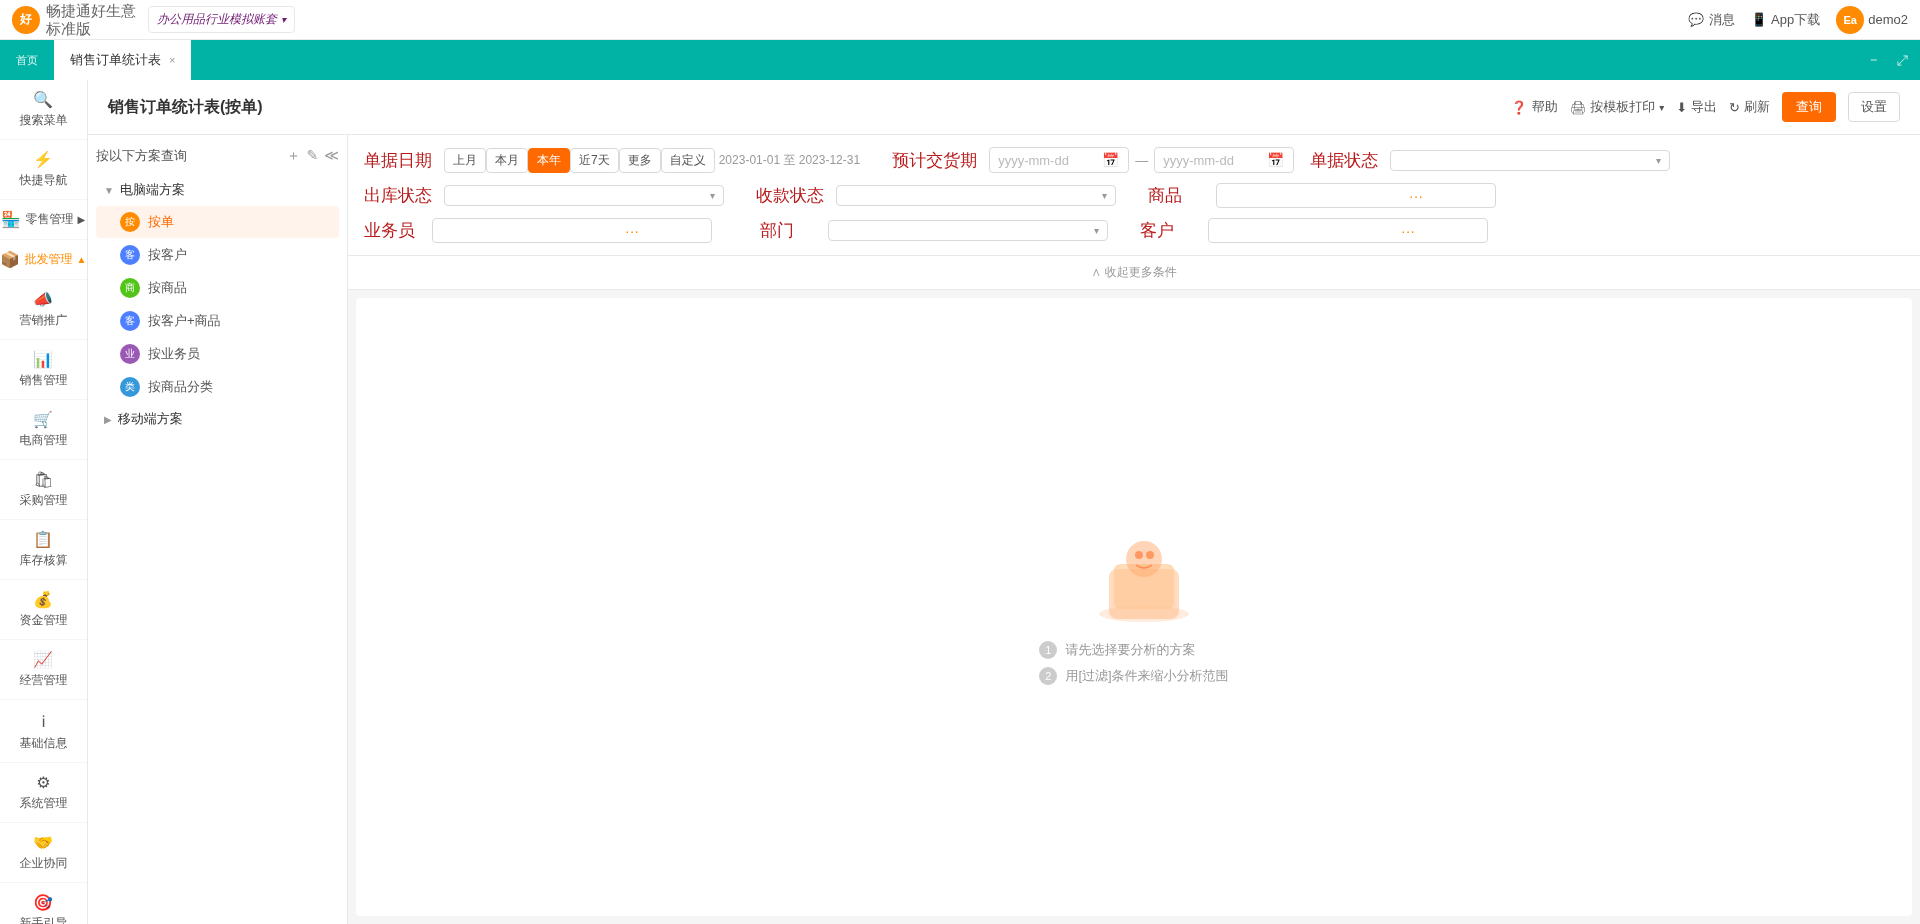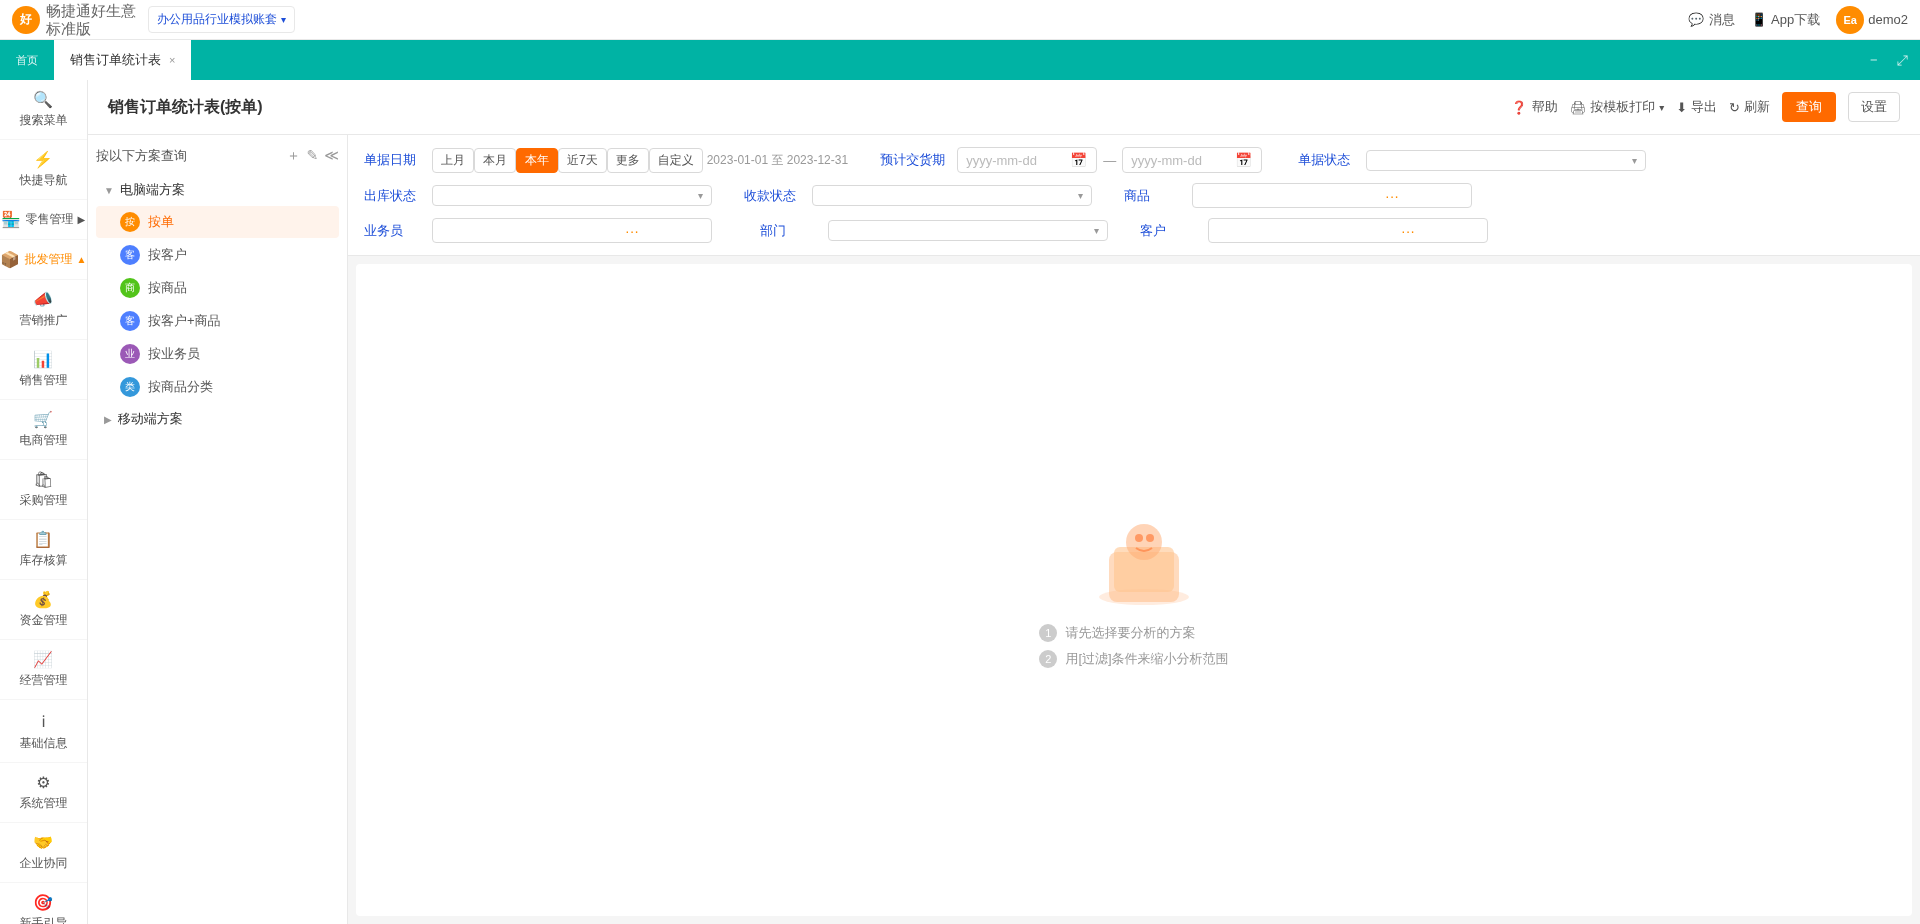--- a/index.html
+++ b/index.html
@@ -36,22 +36,23 @@
     .logo-text { font-size: 15px; color: #666; line-height: 1.2; }
     .industry-selector {
       display: flex;
       align-items: center;
       gap: 4px;
       padding: 4px 8px;
       border: 1px solid #e8e8e8;
       border-radius: 4px;
       cursor: pointer;
       font-size: 12px;
-      color: #1d4ed8;
+      color: #701a75;
       margin-left: 4px;
+      font-style: italic;
     }
     .chevron-down { font-size: 10px; }
     .spacer { flex: 1; }
     .header-actions {
       display: flex;
       align-items: center;
       gap: 16px;
     }
     .header-action-item {
       display: flex;
@@ -313,22 +314,22 @@
       border-bottom: 1px solid #e8e8e8;
     }
     .filter-row {
       display: flex;
       align-items: center;
       gap: 12px;
       margin-bottom: 10px;
     }
     .filter-row:last-child { margin-bottom: 0; }
     .filter-label {
-      color: #1d4ed8;
-      font-size: 13px;
+      color: #b91c1c;
+      font-size: 17px;
       white-space: nowrap;
       min-width: 56px;
     }
     .date-group {
       display: flex;
       align-items: center;
     }
     .date-btn {
       padding: 3px 8px;
       border: 1px solid #d9d9d9;
@@ -678,21 +679,21 @@
                 <span>yyyy-mm-dd</span>
                 <span class="cal-icon" style="margin-left:auto">📅</span>
               </div>
               <span class="filter-dash">—</span>
               <div class="filter-date-input">
                 <span>yyyy-mm-dd</span>
                 <span class="cal-icon" style="margin-left:auto">📅</span>
               </div>
             </div>
 
-            <span style="margin-left:24px" class="filter-label">单据状态</span>
+            <span style="margin-left:4px" class="filter-label">单据状态</span>
             <div class="filter-select" style="min-width:280px">
               <span></span>
               <span class="arrow">▾</span>
             </div>
           </div>
 
           <div class="filter-row">
             <span class="filter-label">出库状态</span>
             <div class="filter-select" style="min-width:280px">
               <span></span>
@@ -726,20 +727,24 @@
             </div>
 
             <span style="margin-left:20px" class="filter-label">客户</span>
             <div class="filter-input-with-icon" style="min-width:280px">
               <input type="text" style="">
               <span class="dots-btn">···</span>
             </div>
           </div>
         </div>
 
+        <div class="collapse-bar">
+          <span>∧ </span>
+          <span>收起更多条件</span>
+        </div>
 
         <div class="empty-state">
 
           <div class="empty-illustration">
             <svg width="120" height="100" viewBox="0 0 120 100">
               <ellipse cx="60" cy="85" rx="45" ry="8" fill="#ffd0b0" opacity="0.4"></ellipse>
               <rect x="25" y="40" width="70" height="50" rx="8" fill="#ffb880" opacity="0.5"></rect>
               <rect x="30" y="35" width="60" height="45" rx="6" fill="#ffc490" opacity="0.6"></rect>
               <circle cx="60" cy="30" r="18" fill="#ffaa70" opacity="0.5"></circle>
               <circle cx="55" cy="26" r="4" fill="#ff8040" opacity="0.7"></circle>

